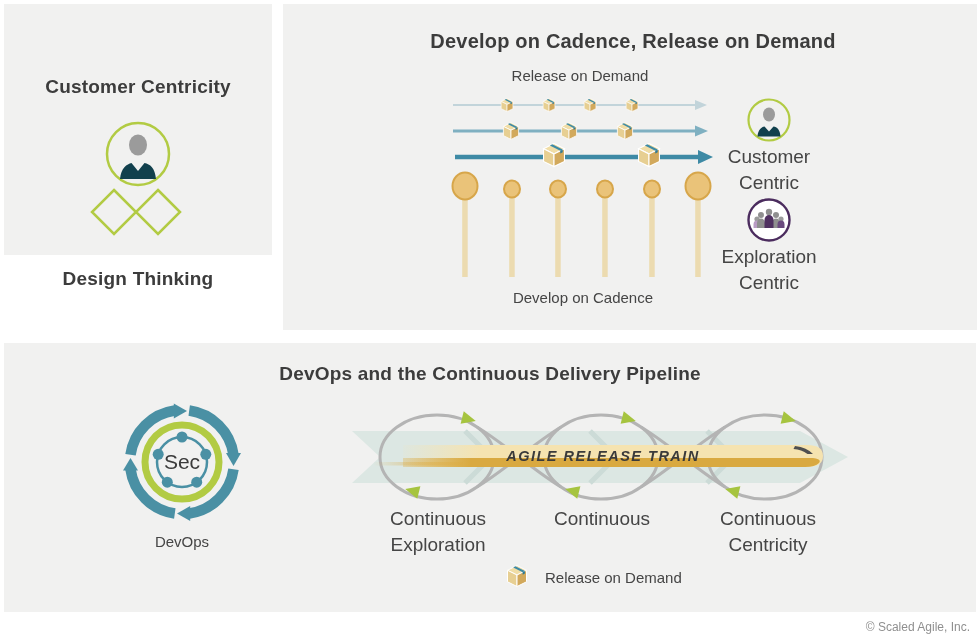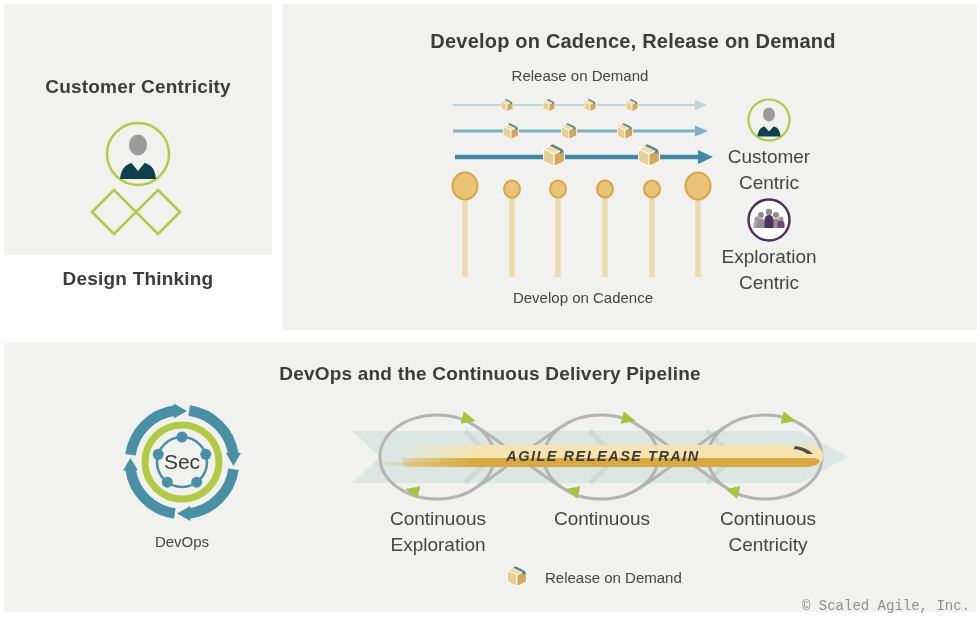--- a/index.html
+++ b/index.html
@@ -7,21 +7,21 @@
   .panel{position:absolute;background:#f1f1f0;}
   #panel-left{left:4px;top:4px;width:268px;height:251px;}
   #panel-cadence{left:283px;top:4px;width:694px;height:326px;}
   #panel-devops{left:4px;top:343px;width:972px;height:269px;}
   .abs{position:absolute;}
   .ctr{text-align:center;}
   .title{font-weight:bold;color:#3c3c3c;font-size:19px;letter-spacing:.2px;}
   .title-lg{font-weight:bold;color:#3c3c3c;font-size:20px;letter-spacing:.2px;}
   .label{color:#454545;font-size:15px;}
   .label-sm{color:#454545;font-size:19px;line-height:1.35;}
-  #copyright{right:10px;top:598px;color:#8f8f8f;font-size:14px;font-family:Liberation Mono, monospace;}
+  #copyright{right:10px;top:620px;color:#8f8f8f;font-size:12px;}
   svg{display:block;}
 </style>
 </head>
 <body>
 
 <svg width="0" height="0" style="position:absolute" aria-hidden="true">
   <defs>
     <g id="pkg">
       <path d="M12,1.5 L21.5,6.3 L12,11 L2.5,6.3 Z" fill="#f0dda6" stroke="#ffffff" stroke-width="1"></path>
       <path d="M2.5,6.3 L12,11 L12,22.5 L2.5,17.8 Z" fill="#e7cf92" stroke="#ffffff" stroke-width="1"></path>

